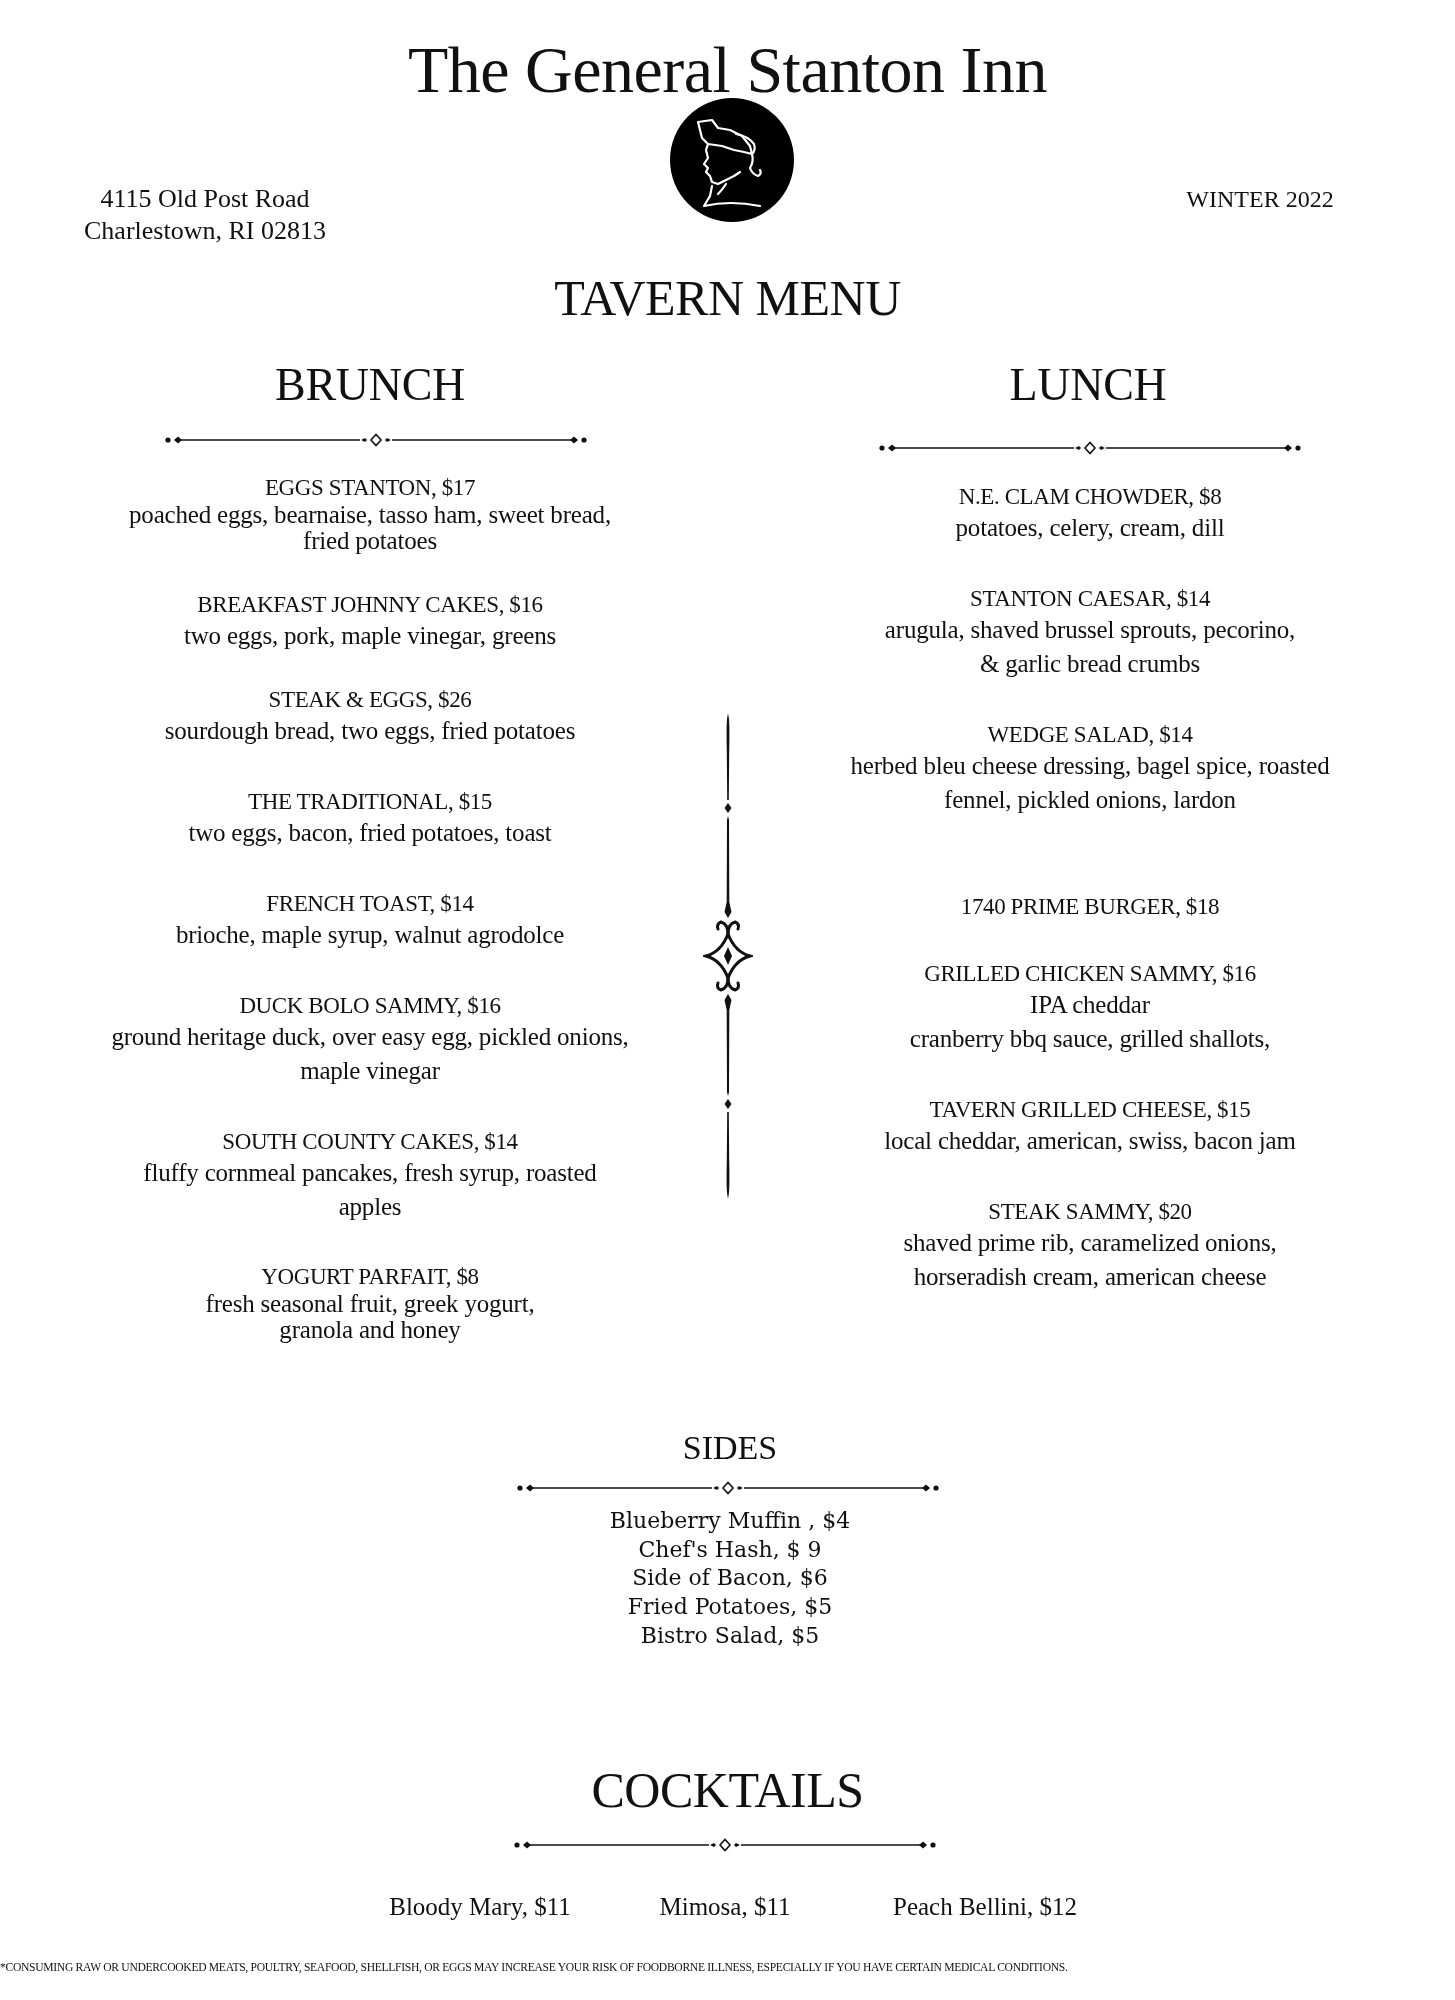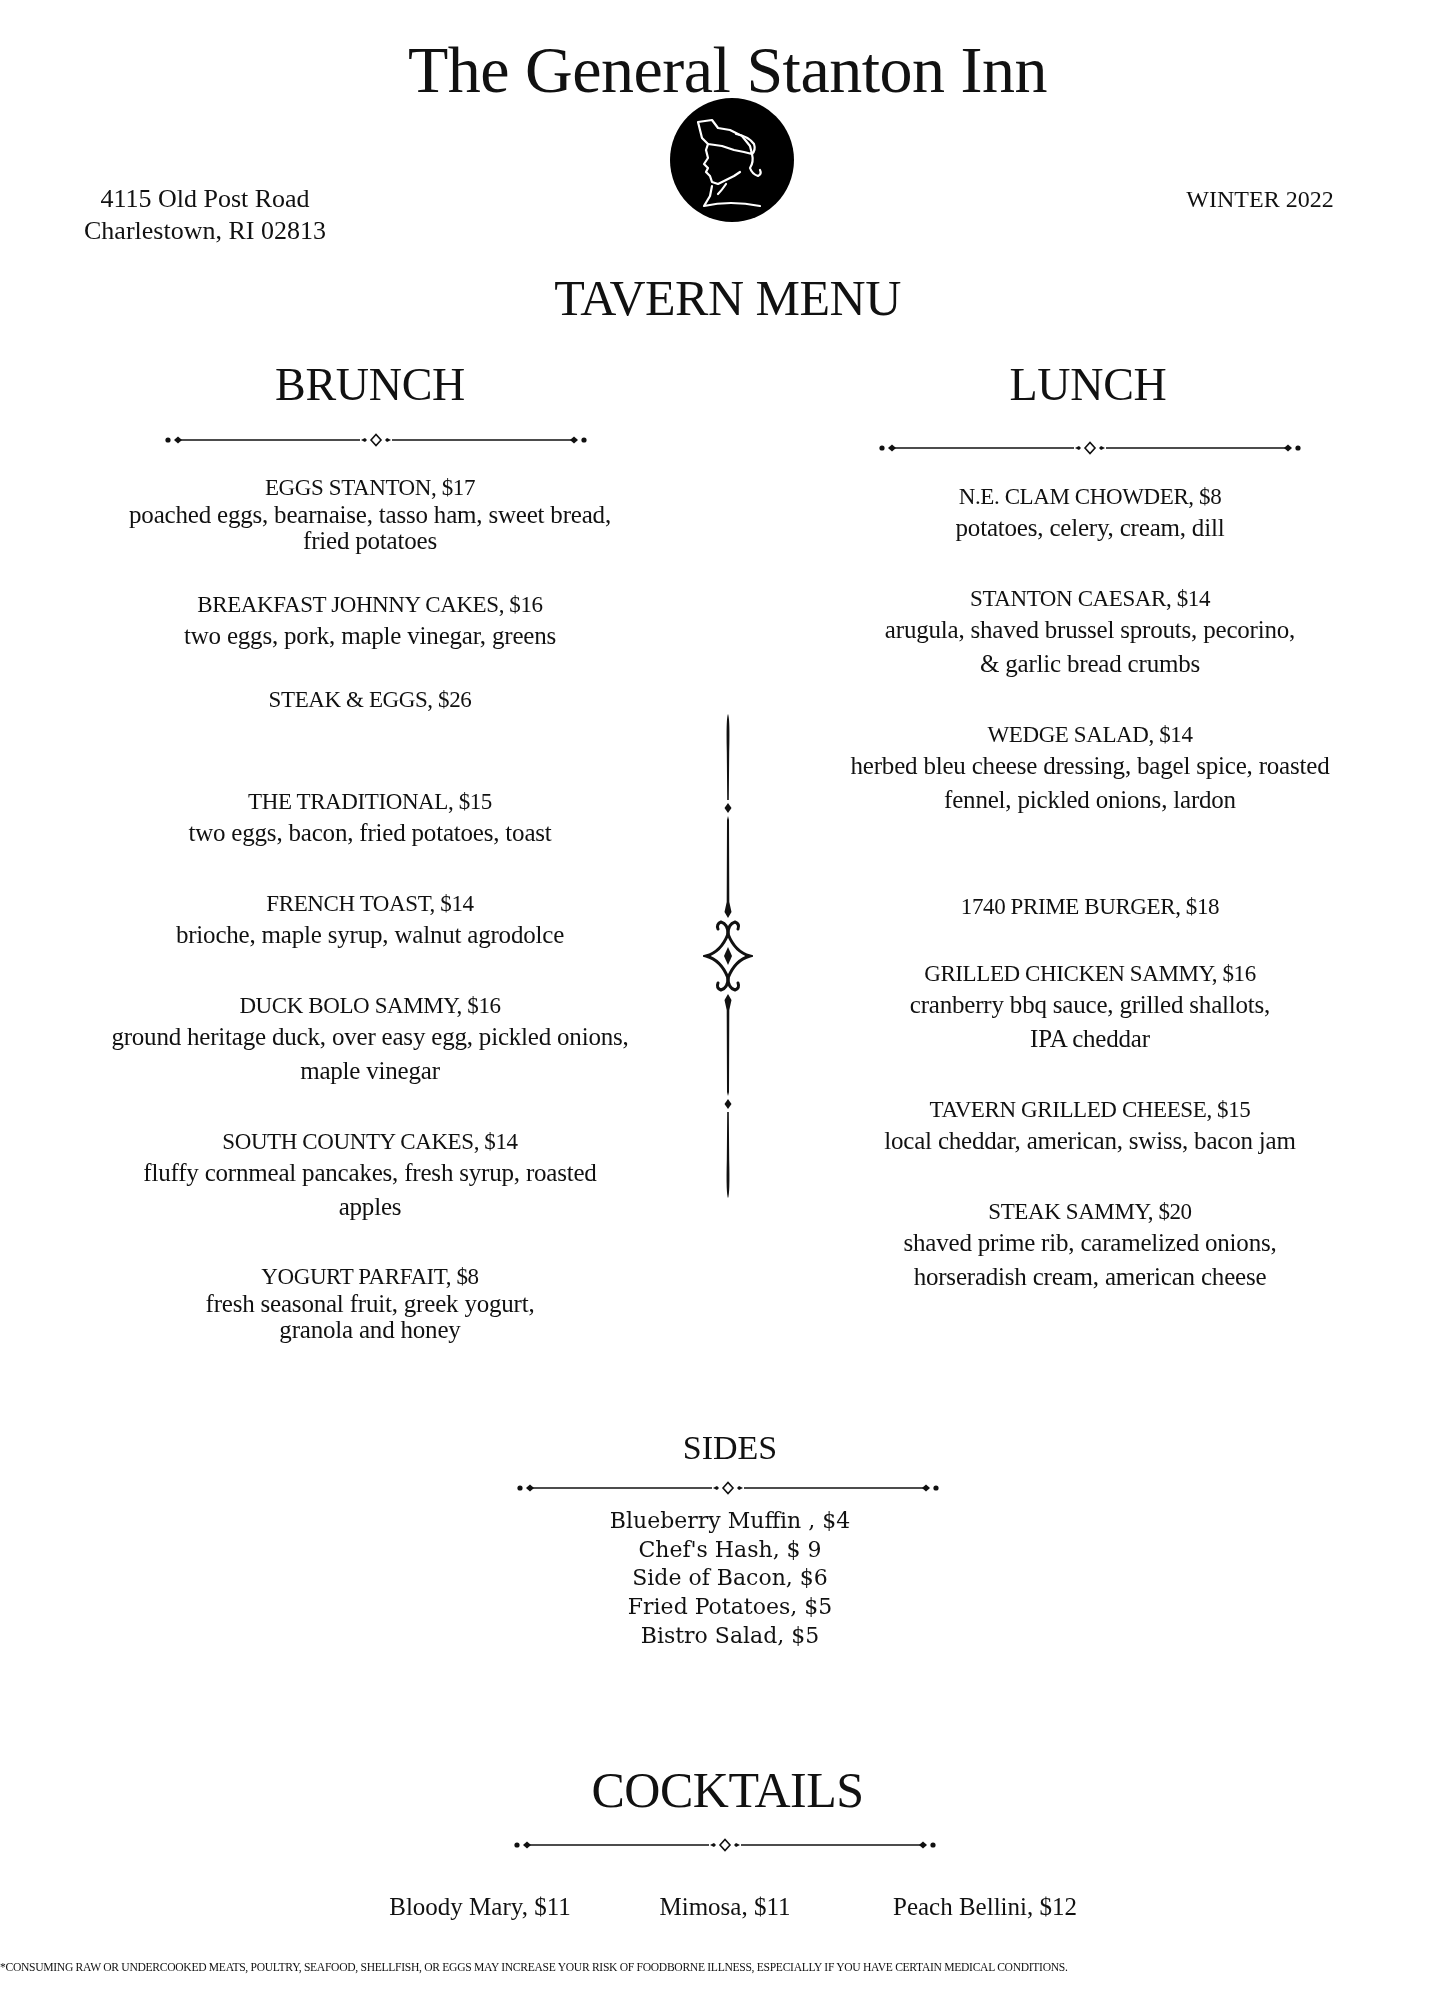--- a/index.html
+++ b/index.html
@@ -105,20 +105,21 @@
   <div class="item-name">EGGS STANTON, $17</div>
   <div class="item-desc tight">poached eggs, bearnaise, tasso ham, sweet bread,</div>
   <div class="item-desc tight">fried potatoes</div>
 </div>
 <div class="item col-brunch" style="top:591px;">
   <div class="item-name">BREAKFAST JOHNNY CAKES, $16</div>
   <div class="item-desc">two eggs, pork, maple vinegar, greens</div>
 </div>
 <div class="item col-brunch" style="top:686px;">
   <div class="item-name">STEAK &amp; EGGS, $26</div>
+  <div class="item-desc">sourdough bread, two eggs, fried potatoes</div>
 </div>
 <div class="item col-brunch" style="top:788px;">
   <div class="item-name">THE TRADITIONAL, $15</div>
   <div class="item-desc">two eggs, bacon, fried potatoes, toast</div>
 </div>
 <div class="item col-brunch" style="top:890px;">
   <div class="item-name">FRENCH TOAST, $14</div>
   <div class="item-desc">brioche, maple syrup, walnut agrodolce</div>
 </div>
 <div class="item col-brunch" style="top:992px;">
@@ -182,22 +183,22 @@
 <div class="item col-lunch" style="top:721px;">
   <div class="item-name">WEDGE SALAD, $14</div>
   <div class="item-desc">herbed bleu cheese dressing, bagel spice, roasted</div>
   <div class="item-desc">fennel, pickled onions, lardon</div>
 </div>
 <div class="item col-lunch" style="top:893px;">
   <div class="item-name">1740 PRIME BURGER, $18</div>
 </div>
 <div class="item col-lunch" style="top:960px;">
   <div class="item-name">GRILLED CHICKEN SAMMY, $16</div>
+  <div class="item-desc">IPA cheddar</div>
   <div class="item-desc">cranberry bbq sauce, grilled shallots,</div>
-  <div class="item-desc">IPA cheddar</div>
 </div>
 <div class="item col-lunch" style="top:1096px;">
   <div class="item-name">TAVERN GRILLED CHEESE, $15</div>
   <div class="item-desc">local cheddar, american, swiss, bacon jam</div>
 </div>
 <div class="item col-lunch" style="top:1198px;">
   <div class="item-name">STEAK SAMMY, $20</div>
   <div class="item-desc">shaved prime rib, caramelized onions,</div>
   <div class="item-desc">horseradish cream, american cheese</div>
 </div>

